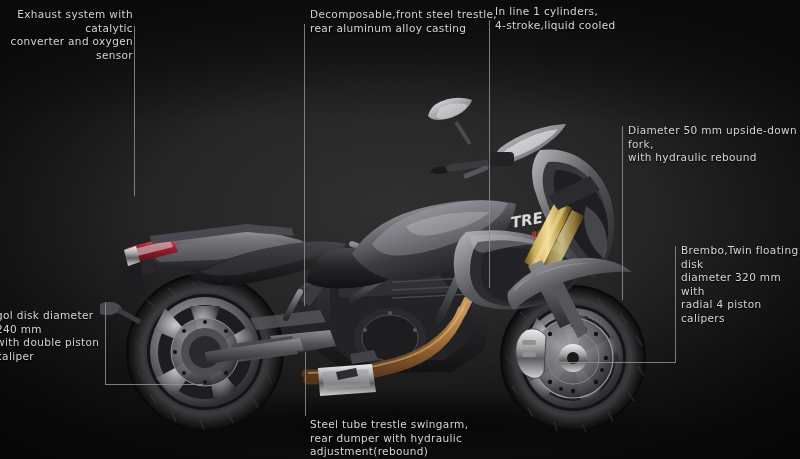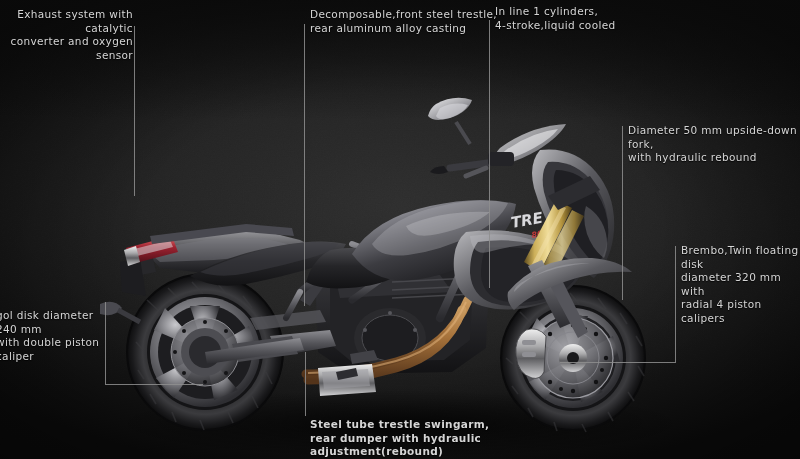--- a/index.html
+++ b/index.html
@@ -419,17 +419,17 @@
   <div class="callout" style="left:628px;top:124px;width:175px;">Diameter 50 mm upside-down fork,
 with hydraulic rebound</div>
 
   <div class="callout" style="left:681px;top:244px;width:122px;">Brembo,Twin floating disk
 diameter 320 mm with
 radial 4 piston calipers</div>
 
   <div class="callout" style="left:-4px;top:309px;width:112px;">gol disk diameter 240 mm
 with double piston caliper</div>
 
-  <div class="callout" style="left:310px;top:418px;width:180px;font-weight:bold;">Steel tube trestle swingarm,
+  <div class="callout" style="left:310px;top:418px;width:180px;">Steel tube trestle swingarm,
 rear dumper with hydraulic
 adjustment(rebound)</div>
 
 </div>
 
 </body></html>

